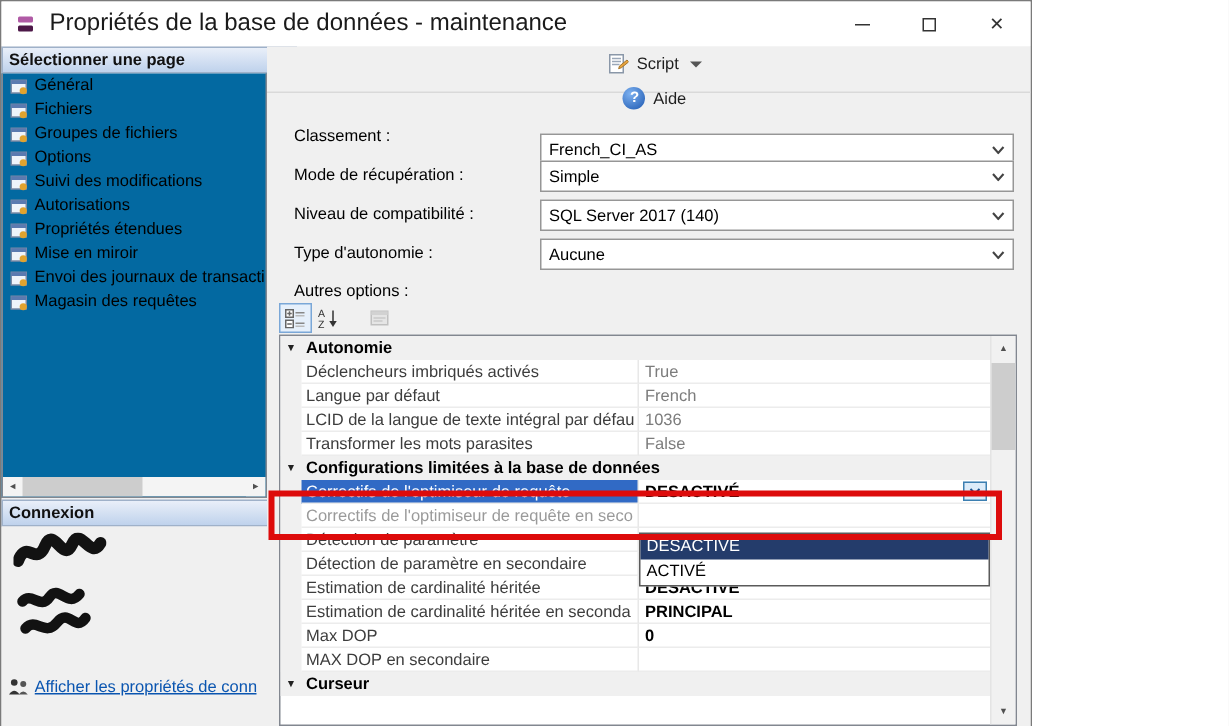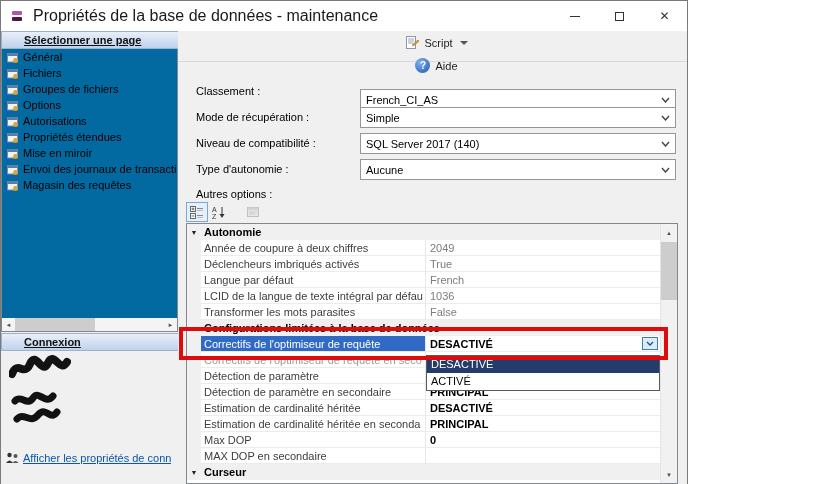--- a/index.html
+++ b/index.html
@@ -19,21 +19,21 @@
   .title-text { margin-left:8px; font-size:16px; color:#1a1a1a; white-space:nowrap; }
   .win-controls { position:absolute; right:0; top:0; height:30px; display:flex; }
   .win-btn { width:45px; height:30px; display:flex; align-items:center; justify-content:center; color:#333; }
   .glyph-min { width:10px; height:1px; background:#333; }
   .glyph-max { width:9px; height:9px; border:1px solid #333; }
   .glyph-close { font-size:12px; line-height:12px; }
 
   
   .panel-header { position:absolute; left:0; width:197px; height:18px;
                   background:linear-gradient(#e9eff9,#bfd2ec); border:1px solid #9fb1c9;
-                  font-weight:bold; padding:2px 22px; color:#111;text-decoration:underline; }
+                  font-weight:bold; padding:2px 4px; color:#111; }
   .sel-header { top:30px; }
   .conn-header { top:332px; }
   .page-list { position:absolute; left:0; top:48px; width:177px; height:283px; background:#0369a1;
                border:1px solid #828790; border-top:none; overflow:hidden; }
   .tree-item { height:16px; display:flex; align-items:center; gap:4px; padding-left:4px;
                white-space:nowrap; overflow:hidden; cursor:default; }
   .tree-item svg { flex:0 0 auto; }
   .hscroll { position:absolute; left:0; bottom:0; width:175px; height:13px; background:#f4f4f4; }
   .hs-btn { position:absolute; top:0; width:13px; height:13px; display:flex; align-items:center;
             justify-content:center; font-size:6px; color:#505050; background:#f4f4f4; }
@@ -157,20 +157,28 @@
             <circle cx="9.5" cy="9.5" r="2.4" fill="#e0a32e"></circle>
           </svg>
         <span>Options</span>
       </div>
       <div class="tree-item">
         <svg width="13" height="13" viewBox="0 0 13 13">
             <rect x="1.5" y="2.5" width="10" height="8.5" fill="#eef3fa" stroke="#7b8aa5"></rect>
             <rect x="1.5" y="2.5" width="10" height="2.5" fill="#5b7ab0"></rect>
             <circle cx="9.5" cy="9.5" r="2.4" fill="#e0a32e"></circle>
           </svg>
+        <span>Suivi des modifications</span>
+      </div>
+      <div class="tree-item">
+        <svg width="13" height="13" viewBox="0 0 13 13">
+            <rect x="1.5" y="2.5" width="10" height="8.5" fill="#eef3fa" stroke="#7b8aa5"></rect>
+            <rect x="1.5" y="2.5" width="10" height="2.5" fill="#5b7ab0"></rect>
+            <circle cx="9.5" cy="9.5" r="2.4" fill="#e0a32e"></circle>
+          </svg>
         <span>Autorisations</span>
       </div>
       <div class="tree-item">
         <svg width="13" height="13" viewBox="0 0 13 13">
             <rect x="1.5" y="2.5" width="10" height="8.5" fill="#eef3fa" stroke="#7b8aa5"></rect>
             <rect x="1.5" y="2.5" width="10" height="2.5" fill="#5b7ab0"></rect>
             <circle cx="9.5" cy="9.5" r="2.4" fill="#e0a32e"></circle>
           </svg>
         <span>Propriétés étendues</span>
       </div>
@@ -323,25 +331,20 @@
       <div class="pgrid">
         <div class="pg-rows">
 
           <div class="pg-row category">
             <div class="pg-indent">
                 <span class="cat-glyph">▼</span>
               </div>
             <div class="pg-name">Autonomie</div>
           </div>
 
-          <div class="pg-row">
-            <div class="pg-indent"></div>
-            <div class="pg-name">Année de coupure à deux chiffres</div>
-            <div class="pg-value val-muted">2049</div>
-          </div>
 
           <div class="pg-row">
             <div class="pg-indent"></div>
             <div class="pg-name">Déclencheurs imbriqués activés</div>
             <div class="pg-value val-muted">True</div>
           </div>
 
           <div class="pg-row">
             <div class="pg-indent"></div>
             <div class="pg-name">Langue par défaut</div>

